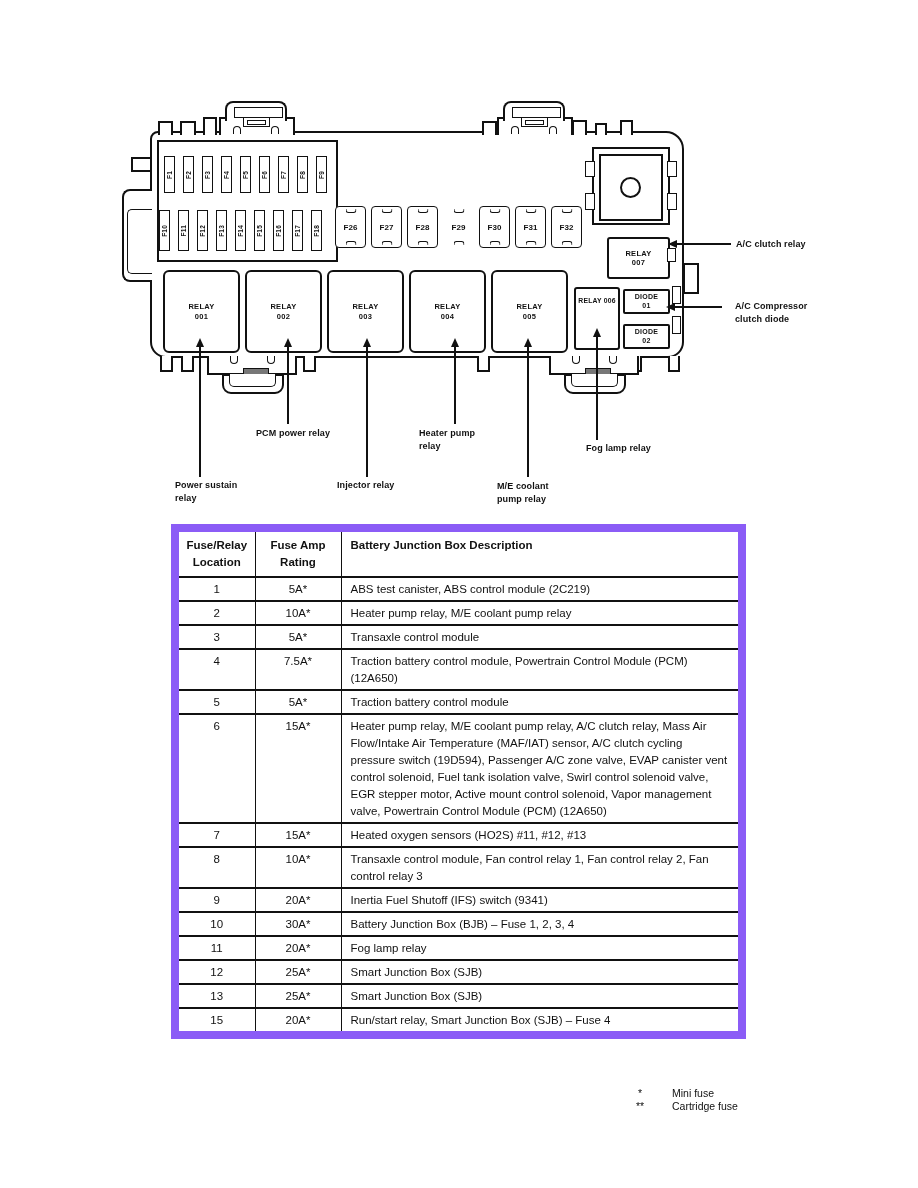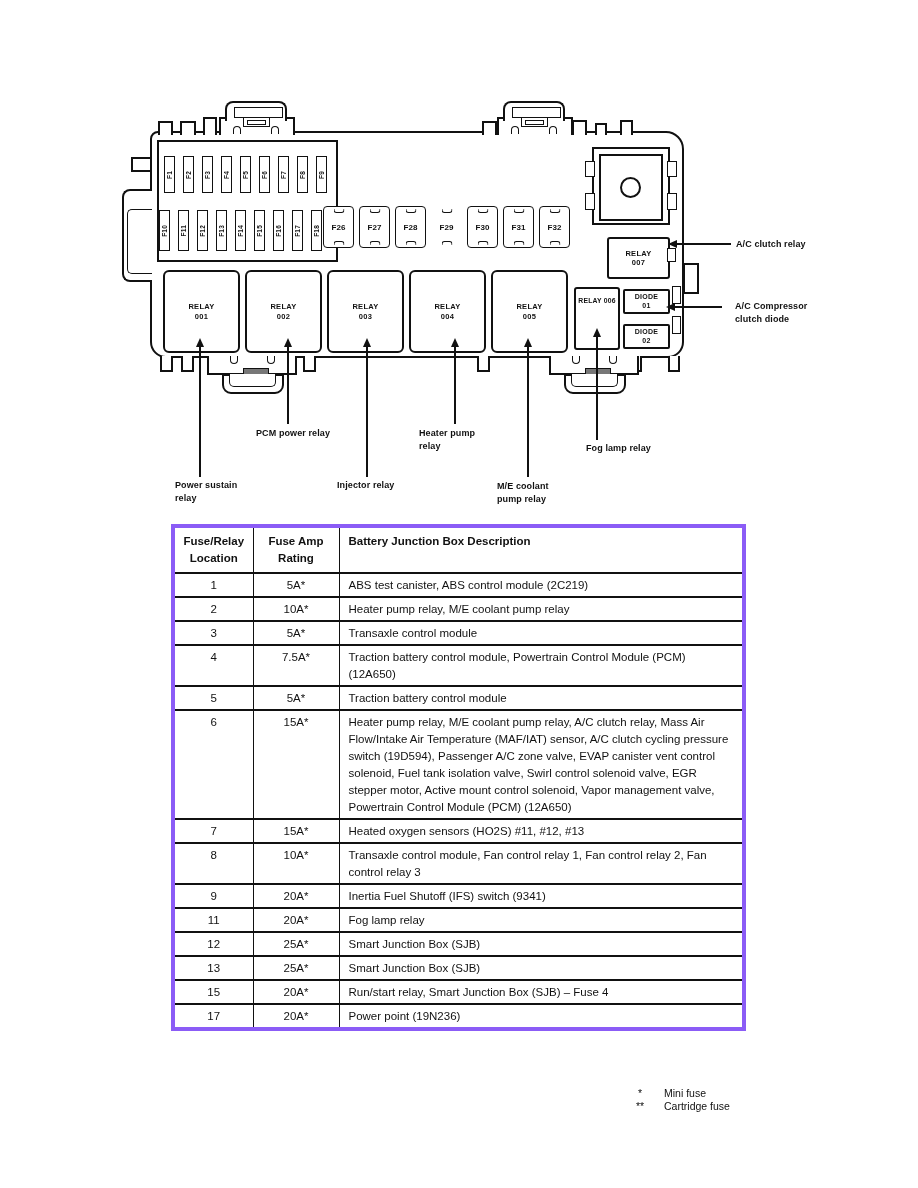--- a/index.html
+++ b/index.html
@@ -44,21 +44,21 @@
   .fuse-table th,.fuse-table td{border-top:2px solid #111;border-bottom:2px solid #111;border-left:1px solid #111;border-right:1px solid #111;
               box-sizing:border-box;vertical-align:top;background:#fff;}
   .fuse-table th{font-weight:700;padding:5px 3px;text-align:center;height:44px;}
   .fuse-table th.h3{text-align:left;padding-left:9px;}
   .fuse-table td{padding:2.5px 4px;}
   .fuse-table td.c1,.fuse-table td.c2{text-align:center;}
   .fuse-table td.c3{text-align:left;padding-left:9px;padding-right:8px;}
   
   .footnotes{position:absolute;left:632px;top:1087px;font-size:10.5px;line-height:13px;}
   .fn-sym{display:inline-block;width:16px;text-align:center;}
-  .fn-label{margin-left:16px;}
+  .fn-label{margin-left:24px;}
   .darkfill{background:#777;border:1px solid #111;}
 </style>
 </head>
 <body>
 
 <div class="page">
 
   <div class="d" style="left:0;top:0;width:918px;height:510px;">
 
     <div class="d bx" style="left:150px;top:131px;width:534px;height:227px;border-radius:8px 18px 16px 16px;"></div>
@@ -144,21 +144,21 @@
           <span>F16</span>
         </div>
       <div class="vf">
           <span>F17</span>
         </div>
       <div class="vf">
           <span>F18</span>
         </div>
     </div>
 
-    <div class="d grow" style="left:323px;top:206px;">
+    <div class="d grow" style="left:335px;top:206px;">
       <div class="gf">F26</div>
       <div class="gf">F27</div>
       <div class="gf">F28</div>
       <div class="gf nob">F29</div>
       <div class="gf">F30</div>
       <div class="gf">F31</div>
       <div class="gf">F32</div>
     </div>
 
     <div class="d bx" style="left:592px;top:147px;width:78px;height:78px;"></div>
@@ -270,21 +270,21 @@
     <div class="d clabel" style="left:736px;top:238px;">A/C clutch relay</div>
 
     <div class="d arrow-left" style="left:666px;top:303px;"></div>
     <div class="d hln" style="left:674px;top:306px;width:48px;"></div>
     <div class="d clabel" style="left:735px;top:300px;">
       <div>A/C Compressor</div>
       <div>clutch diode</div>
     </div>
   </div>
 
-  <table class="fuse-table" style="border:4px solid #8b5cf6;">
+  <table class="fuse-table" style="border:8px solid #8b5cf6;">
     <colgroup>
         <col style="width:80px;">
         <col style="width:86px;">
         <col>
       </colgroup>
     <thead>
       <tr>
         <th>Fuse/Relay Location</th>
         <th>Fuse Amp Rating</th>
         <th class="h3">Battery Junction Box Description</th>
@@ -330,44 +330,44 @@
           <td class="c1">8</td>
           <td class="c2">10A*</td>
           <td class="c3">Transaxle control module, Fan control relay 1, Fan control relay 2, Fan control relay 3</td>
         </tr>
       <tr>
           <td class="c1">9</td>
           <td class="c2">20A*</td>
           <td class="c3">Inertia Fuel Shutoff (IFS) switch (9341)</td>
         </tr>
       <tr>
+          <td class="c1">10</td>
+          <td class="c2">30A*</td>
+          <td class="c3">Battery Junction Box (BJB) – Fuse 1, 2, 3, 4</td>
+        </tr>
+      <tr>
           <td class="c1">11</td>
           <td class="c2">20A*</td>
           <td class="c3">Fog lamp relay</td>
         </tr>
       <tr>
           <td class="c1">12</td>
           <td class="c2">25A*</td>
           <td class="c3">Smart Junction Box (SJB)</td>
         </tr>
       <tr>
           <td class="c1">13</td>
           <td class="c2">25A*</td>
           <td class="c3">Smart Junction Box (SJB)</td>
         </tr>
       <tr>
           <td class="c1">15</td>
           <td class="c2">20A*</td>
           <td class="c3">Run/start relay, Smart Junction Box (SJB) – Fuse 4</td>
         </tr>
-      <tr>
-          <td class="c1">17</td>
-          <td class="c2">20A*</td>
-          <td class="c3">Power point (19N236)</td>
-        </tr>
     </tbody>
   </table>
 
   <div class="footnotes">
     <div>
       <span class="fn-sym">*</span><span class="fn-label">Mini fuse</span>
     </div>
     <div>
       <span class="fn-sym">**</span><span class="fn-label">Cartridge fuse</span>
     </div>

